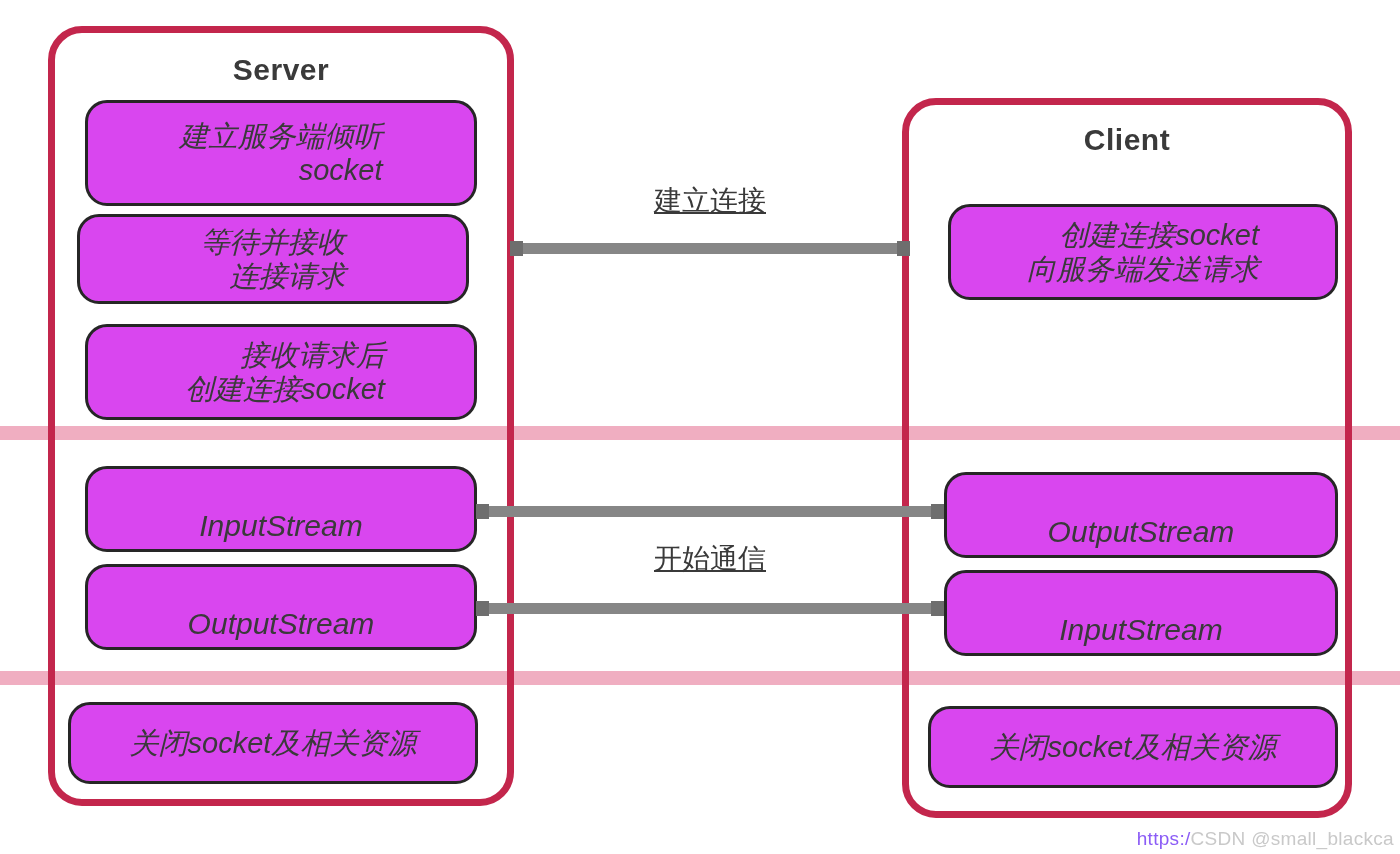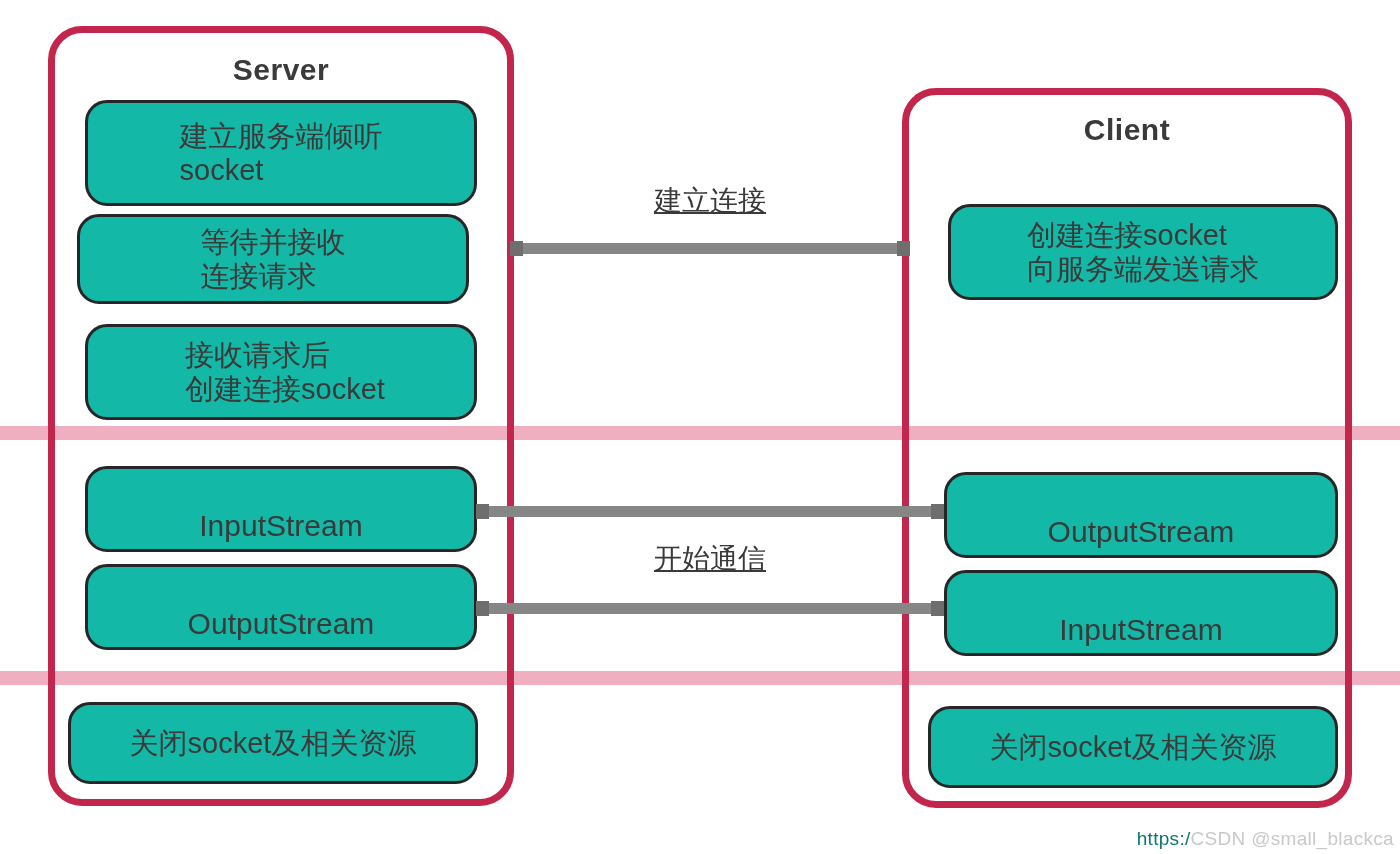--- a/index.html
+++ b/index.html
@@ -38,21 +38,21 @@
     box-sizing: border-box;
   }
   #server-panel {
     left: 48px;
     top: 26px;
     width: 466px;
     height: 780px;
   }
   #client-panel {
     left: 902px;
-    top: 88px;
+    top: 98px;
     width: 450px;
     height: 720px;
   }
 
   .panel-title {
     position: absolute;
     width: 100%;
     text-align: center;
     font-size: 30px;
     font-weight: bold;
@@ -60,27 +60,28 @@
     letter-spacing: 0.5px;
   }
   #server-panel .panel-title { top: 20px; }
   #client-panel .panel-title { top: 18px; }
 
   
   .step-box {
     position: absolute;
     border: 3px solid #262626;
     border-radius: 22px;
-    background: #14b8a6;
+    background: #d946ef;
     box-sizing: border-box;
     display: flex;
     align-items: center;
     justify-content: center;
-    text-align: left;
+    text-align: right;
     color: #3a3a3a;
+    font-style: italic;
   }
   .step-box .lines {
     line-height: 1.18;
   }
   .cn {
     font-size: 29px;
     font-weight: 500;
   }
   .mono-label {
     font-size: 30px;
@@ -138,21 +139,21 @@
   #watermark {
     position: absolute;
     right: 6px;
     bottom: 4px;
     font-size: 19px;
     color: #c9c9c9;
     white-space: nowrap;
     letter-spacing: 0.3px;
   }
   #watermark .wm-url {
-    color: #0f766e;
+    color: #8b5cf6;
   }
 </style>
 </head>
 <body>
 
 <div id="canvas">
 
   <div class="phase-divider" id="divider-1"></div>
   <div class="phase-divider" id="divider-2"></div>
 

